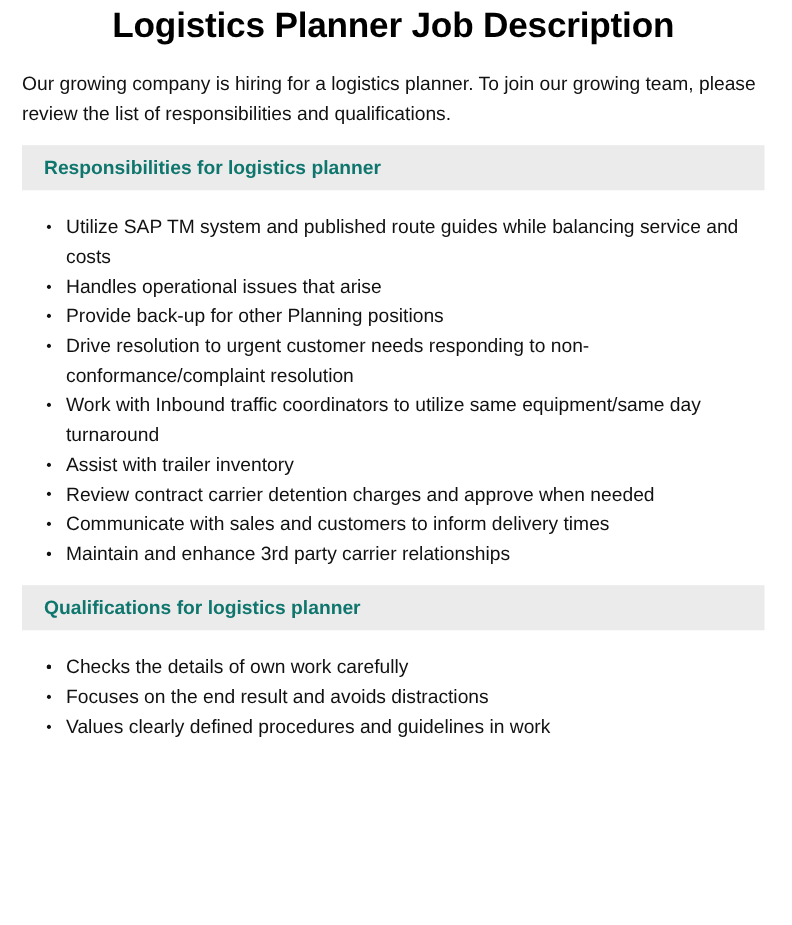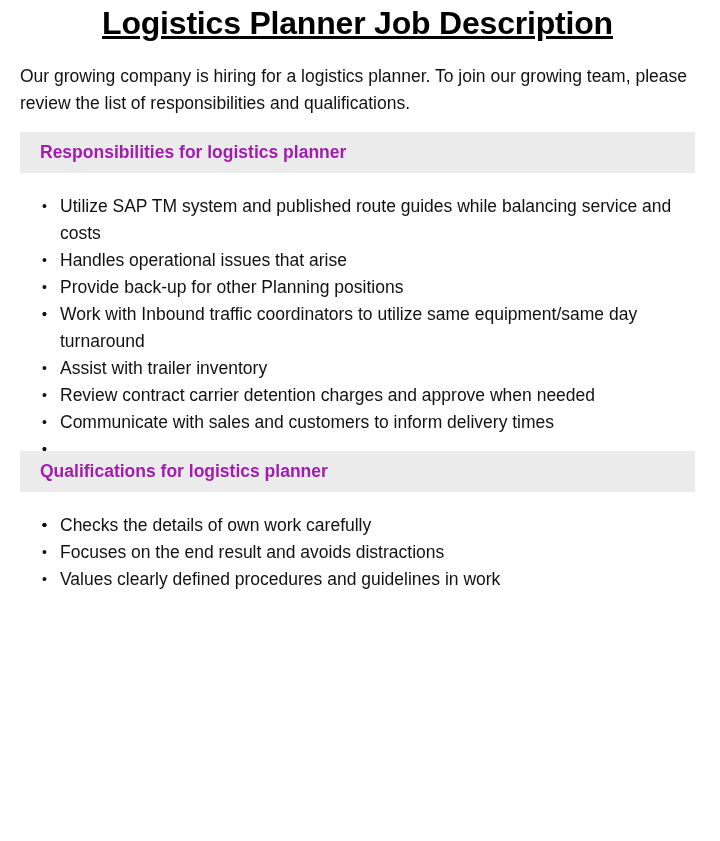--- a/index.html
+++ b/index.html
@@ -20,37 +20,36 @@
     h1.title {
       margin: 0;
       padding-top: 3px;
       height: 40px;
       line-height: 40px;
       text-align: center;
       font-size: 32px;
       font-weight: bold;
       color: #000000;
       letter-spacing: -0.2px;
-      text-decoration: underline;
     }
     .intro {
       margin: 20px 0 0 0;
       font-size: 17.5px;
       line-height: 27px;
       color: #111111;
     }
     .section-header {
       margin-top: 15px;
       background: #ebebeb;
       height: 41px;
       line-height: 41px;
       padding-left: 20px;
       font-size: 17.5px;
       font-weight: bold;
-      color: #a21caf;
+      color: #0f766e;
     }
     ul.bullets {
       list-style: none;
       margin: 20px 0 0 0;
       padding: 0 0 0 40px;
     }
     ul.bullets li {
       position: relative;
       font-size: 17.5px;
       line-height: 27px;
@@ -73,27 +72,27 @@
   <h1 class="title">Logistics Planner Job Description</h1>
 
   <p class="intro">Our growing company is hiring for a logistics planner. To join our growing team, please review the list of responsibilities and qualifications.</p>
 
   <div class="section-header">Responsibilities for logistics planner</div>
 
   <ul class="bullets">
     <li><span class="bullet">•</span><span>Utilize SAP TM system and published route guides while balancing service and costs</span></li>
     <li><span class="bullet">•</span><span>Handles operational issues that arise</span></li>
     <li><span class="bullet">•</span><span>Provide back-up for other Planning positions</span></li>
-    <li><span class="bullet">•</span></li>
+    <li><span class="bullet">•</span><span>Drive resolution to urgent customer needs responding to non-conformance/complaint resolution</span></li>
     <li><span class="bullet">•</span><span>Work with Inbound traffic coordinators to utilize same equipment/same day turnaround</span></li>
     <li><span class="bullet">•</span><span>Assist with trailer inventory</span></li>
     <li><span class="bullet">•</span><span>Review contract carrier detention charges and approve when needed</span></li>
     <li><span class="bullet">•</span><span>Communicate with sales and customers to inform delivery times</span></li>
     <li><span class="bullet">•</span></li>
-    <li><span class="bullet">•</span></li>
+    <li><span class="bullet">•</span><span>Maintain and enhance 3rd party carrier relationships</span></li>
   </ul>
 
   <div class="section-header qual">Qualifications for logistics planner</div>
 
   <ul class="bullets">
     <li><span class="bullet">•</span></li>
     <li><span class="bullet">•</span></li>
     <li><span class="bullet">•</span></li>
     <li><span class="bullet">•</span><span>Checks the details of own work carefully</span></li>
     <li><span class="bullet">•</span><span>Focuses on the end result and avoids distractions</span></li>

